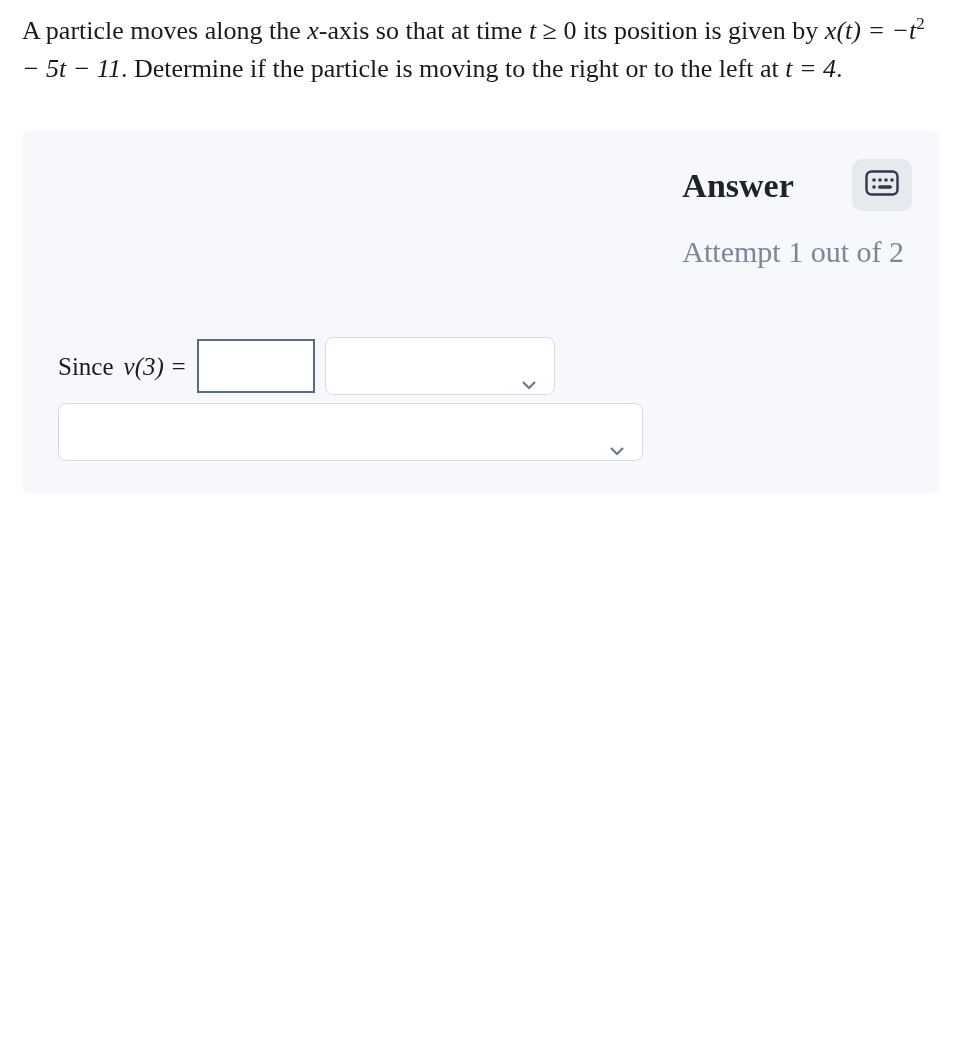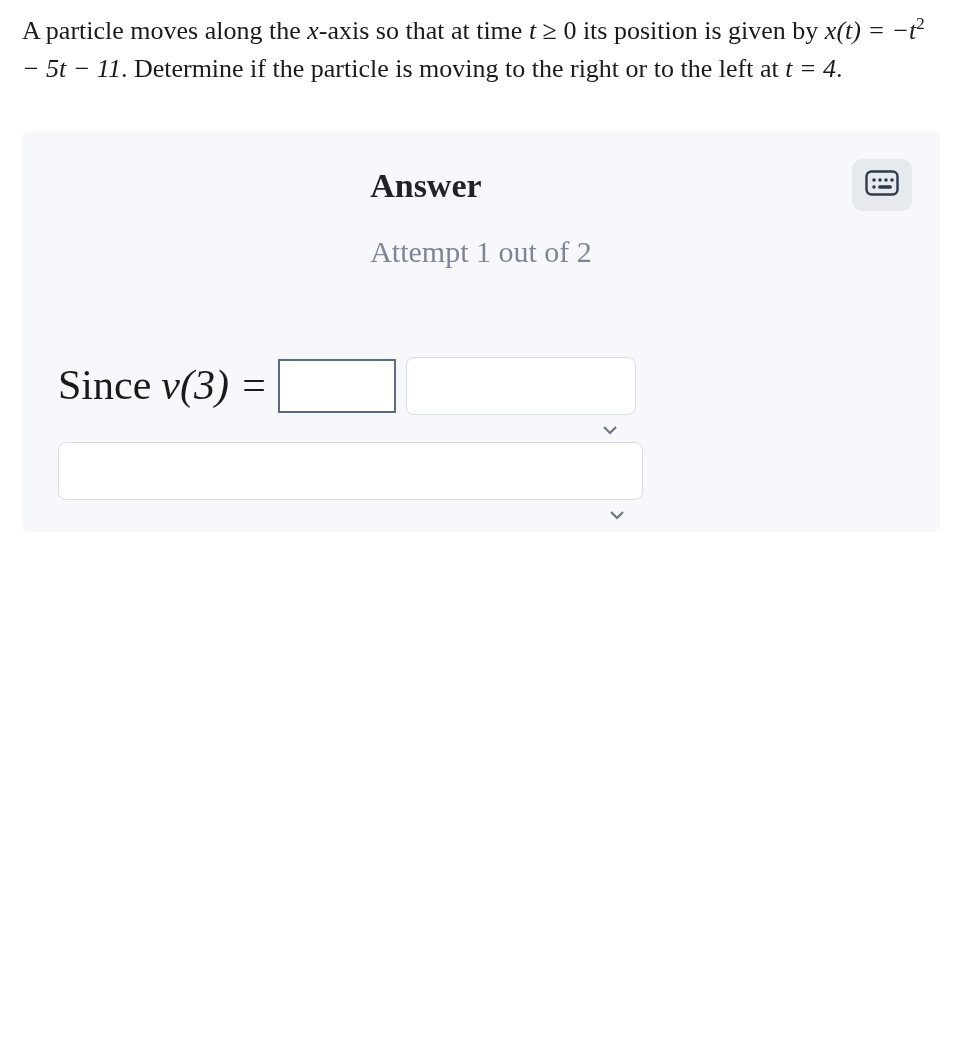--- a/index.html
+++ b/index.html
@@ -19,21 +19,21 @@
   .math-i { font-style: italic; font-family: 'Times New Roman', serif; }
   .answer-panel {
     background: #f6f8fb;
     border-radius: 6px;
     padding: 36px 36px 24px 36px;
     position: relative;
   }
   .answer-header {
     display: flex;
     align-items: flex-start;
-    justify-content: center;
+    justify-content: flex-end;
   }
   .answer-title {
     font-family: Georgia, serif;
     font-weight: 700;
     font-size: 34px;
     color: #1f2328;
   }
   .attempt {
     font-family: Georgia, serif;
     font-size: 30px;
@@ -48,21 +48,21 @@
     display: flex;
     align-items: center;
     justify-content: center;
     cursor: pointer;
     position: absolute;
     top: 28px;
     right: 28px;
   }
   .answer-body {
     margin-top: 68px;
-    font-size: 42px;
+    font-size: 25px;
     line-height: 2.3;
   }
   .row {
     display: flex;
     align-items: center;
     flex-wrap: wrap;
     gap: 10px;
     margin-bottom: 8px;
   }
   .num-input {

